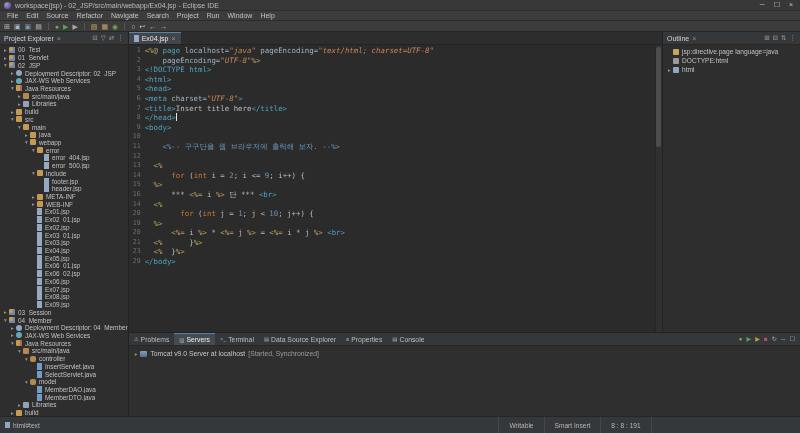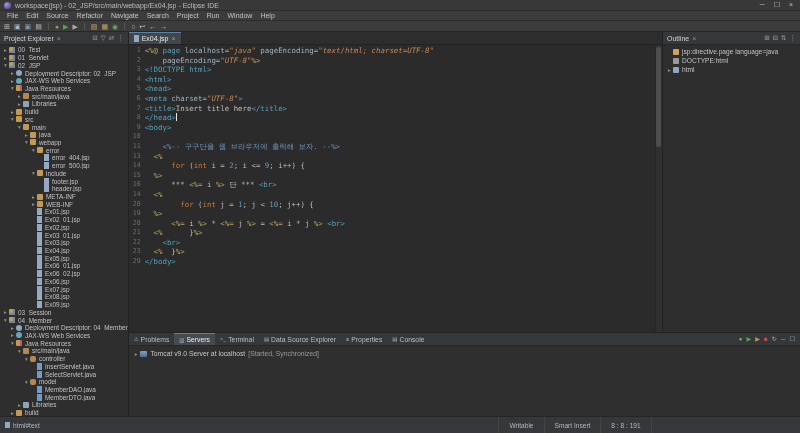--- a/index.html
+++ b/index.html
@@ -426,30 +426,30 @@
                 <div class="code-line"><span class="line-num">2</span><span class="line-content"><span class="c-sp">    </span><span class="c-attr">pageEncoding=</span><span class="c-str">"UTF-8"</span><span class="c-d">%&gt;</span></span></div>
                 <div class="code-line"><span class="line-num">3</span><span class="line-content"><span class="c-tag">&lt;!DOCTYPE html&gt;</span></span></div>
                 <div class="code-line"><span class="line-num">4</span><span class="line-content"><span class="c-tag">&lt;html&gt;</span></span></div>
                 <div class="code-line"><span class="line-num">5</span><span class="line-content"><span class="c-tag">&lt;head&gt;</span></span></div>
                 <div class="code-line"><span class="line-num">6</span><span class="line-content"><span class="c-tag">&lt;meta </span><span class="c-attr">charset=</span><span class="c-str">"UTF-8"</span><span class="c-tag">&gt;</span></span></div>
                 <div class="code-line"><span class="line-num">7</span><span class="line-content"><span class="c-tag">&lt;title&gt;</span><span class="c-txt">Insert title here</span><span class="c-tag">&lt;/title&gt;</span></span></div>
                 <div class="code-line"><span class="line-num">8</span><span class="line-content"><span class="c-tag">&lt;/head&gt;</span><span class="caret"></span></span></div>
                 <div class="code-line"><span class="line-num">9</span><span class="line-content"><span class="c-tag">&lt;body&gt;</span></span></div>
                 <div class="code-line"><span class="line-num">10</span><span class="line-content"></span></div>
                 <div class="code-line"><span class="line-num">11</span><span class="line-content"><span class="c-sp">    </span><span class="c-cmt">&lt;%-- 구구단을 웹 브라우저에 출력해 보자. --%&gt;</span></span></div>
+                <div class="code-line"><span class="line-num">12</span><span class="line-content"></span></div>
                 <div class="code-line"><span class="line-num">13</span><span class="line-content"><span class="c-sp">  </span><span class="c-d">&lt;%</span></span></div>
                 <div class="code-line"><span class="line-num">14</span><span class="line-content"><span class="c-sp">      </span><span class="c-kw">for</span><span class="c-txt"> (</span><span class="c-kw">int</span><span class="c-txt"> i = </span><span class="c-num">2</span><span class="c-txt">; i &lt;= </span><span class="c-num">9</span><span class="c-txt">; i++) {</span></span></div>
                 <div class="code-line"><span class="line-num">15</span><span class="line-content"><span class="c-sp">  </span><span class="c-d">%&gt;</span></span></div>
                 <div class="code-line"><span class="line-num">16</span><span class="line-content"><span class="c-sp">      </span><span class="c-txt">*** </span><span class="c-d">&lt;%=</span><span class="c-txt"> i </span><span class="c-d">%&gt;</span><span class="c-txt"> 단 *** </span><span class="c-tag">&lt;br&gt;</span></span></div>
                 <div class="code-line"><span class="line-num">14</span><span class="line-content"><span class="c-sp">  </span><span class="c-d">&lt;%</span></span></div>
                 <div class="code-line"><span class="line-num">20</span><span class="line-content"><span class="c-sp">        </span><span class="c-kw">for</span><span class="c-txt"> (</span><span class="c-kw">int</span><span class="c-txt"> j = </span><span class="c-num">1</span><span class="c-txt">; j &lt; </span><span class="c-num">10</span><span class="c-txt">; j++) {</span></span></div>
                 <div class="code-line"><span class="line-num">19</span><span class="line-content"><span class="c-sp">  </span><span class="c-d">%&gt;</span></span></div>
                 <div class="code-line"><span class="line-num">20</span><span class="line-content"><span class="c-sp">      </span><span class="c-d">&lt;%=</span><span class="c-txt"> i </span><span class="c-d">%&gt;</span><span class="c-txt"> * </span><span class="c-d">&lt;%=</span><span class="c-txt"> j </span><span class="c-d">%&gt;</span><span class="c-txt"> = </span><span class="c-d">&lt;%=</span><span class="c-txt"> i * j </span><span class="c-d">%&gt;</span><span class="c-txt"> </span><span class="c-tag">&lt;br&gt;</span></span></div>
                 <div class="code-line"><span class="line-num">21</span><span class="line-content"><span class="c-sp">  </span><span class="c-d">&lt;%</span><span class="c-txt">      }</span><span class="c-d">%&gt;</span></span></div>
-                <div class="code-line"><span class="line-num">22</span><span class="line-content"><span class="c-sp">    </span><span class="c-tag">&lt;br&gt;</span></span></div>
                 <div class="code-line"><span class="line-num">23</span><span class="line-content"><span class="c-sp">  </span><span class="c-d">&lt;%</span><span class="c-txt">  }</span><span class="c-d">%&gt;</span></span></div>
                 <div class="code-line"><span class="line-num">29</span><span class="line-content"><span class="c-tag">&lt;/body&gt;</span></span></div>
               </div>
             <div class="editor-scrollbar">
               <div class="editor-scroll-thumb"></div>
             </div>
           </div>
         </div>
 
         <div class="outline">

